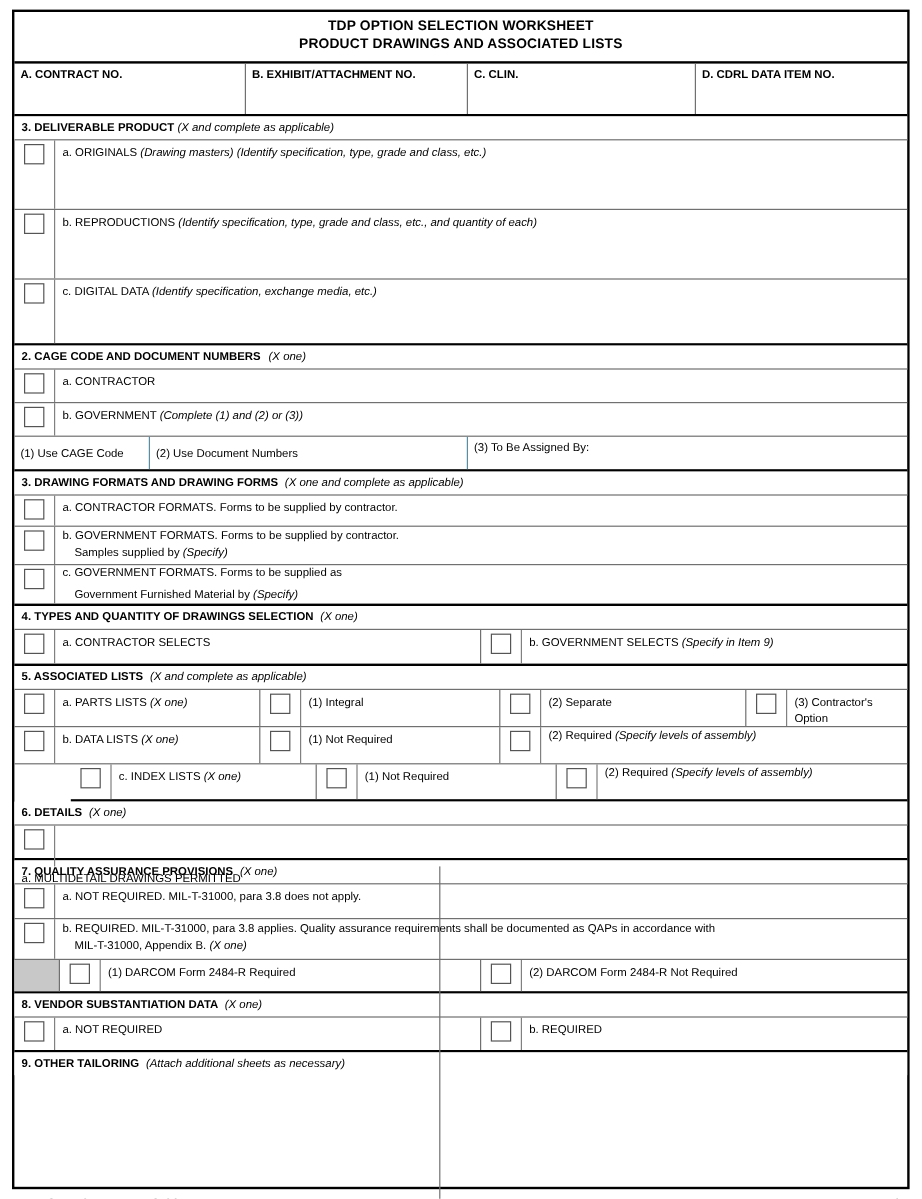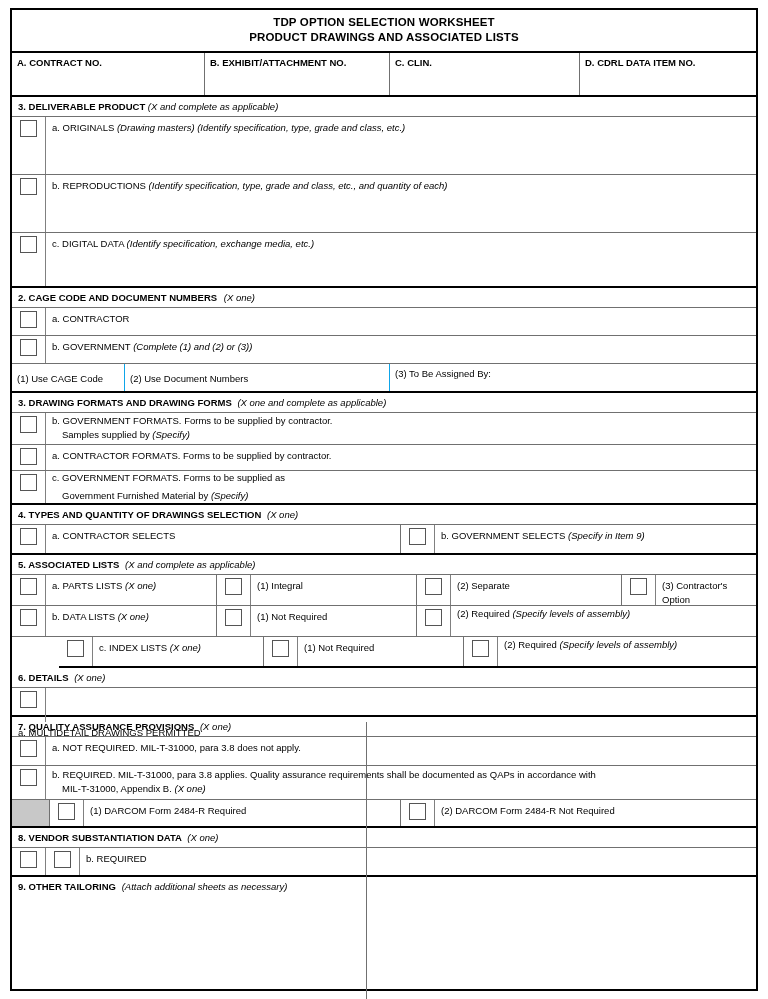--- a/index.html
+++ b/index.html
@@ -243,39 +243,39 @@
       <div class="cell" style="flex:1 1 auto;padding:4px 4px 3px 5px;font-size:9.5px;">
         <span>(3) To Be Assigned By:</span>
       </div>
     </div>
 
     <div class="sect-head">
       <span>3. DRAWING FORMATS AND DRAWING FORMS</span>
       <span class="ital" style="padding-left:3px;">(X one and complete as applicable)</span>
     </div>
 
+    <div class="row" style="height:26px;">
+      <div class="cbx-wrap">
+        <span class="cbx"></span>
+      </div>
+      <div class="lbl">
+        <span>a. CONTRACTOR FORMATS. Forms to be supplied by contractor.</span>
+      </div>
+    </div>
+
     <div class="row" style="height:32px;">
       <div class="cbx-wrap">
         <span class="cbx"></span>
       </div>
       <div class="lbl" style="padding-top:1px;">
         <span>b. GOVERNMENT FORMATS. Forms to be supplied by contractor.</span>
         <span class="l2"><span>Samples supplied by </span><span class="ital">(Specify)</span></span>
       </div>
     </div>
 
-    <div class="row" style="height:26px;">
-      <div class="cbx-wrap">
-        <span class="cbx"></span>
-      </div>
-      <div class="lbl">
-        <span>a. CONTRACTOR FORMATS. Forms to be supplied by contractor.</span>
-      </div>
-    </div>
-
     <div class="row thick" style="height:34px;">
       <div class="cbx-wrap">
         <span class="cbx"></span>
       </div>
       <div class="lbl" style="padding-top:0px;">
         <span>c. GOVERNMENT FORMATS. Forms to be supplied as</span>
         <span class="l2" style="padding-top:4px;"><span>Government Furnished Material by </span><span class="ital">(Specify)</span></span>
       </div>
     </div>
 
@@ -441,20 +441,23 @@
 
     <div class="sect-head">
       <span>8. VENDOR SUBSTANTIATION DATA</span>
       <span class="ital" style="padding-left:3px;">(X one)</span>
     </div>
 
     <div class="row thick" style="height:29px;">
       <div class="cbx-wrap">
         <span class="cbx"></span>
       </div>
+      <div class="lbl" style="flex:0 0 344px;width:344px;border-right:1px solid #707070;">
+        <span>a. NOT REQUIRED</span>
+      </div>
       <div class="cbx-wrap">
         <span class="cbx"></span>
       </div>
       <div class="lbl">
         <span>b. REQUIRED</span>
       </div>
     </div>
 
     <div class="sect-head" style="border-bottom:none;">
       <span>9. OTHER TAILORING</span>

